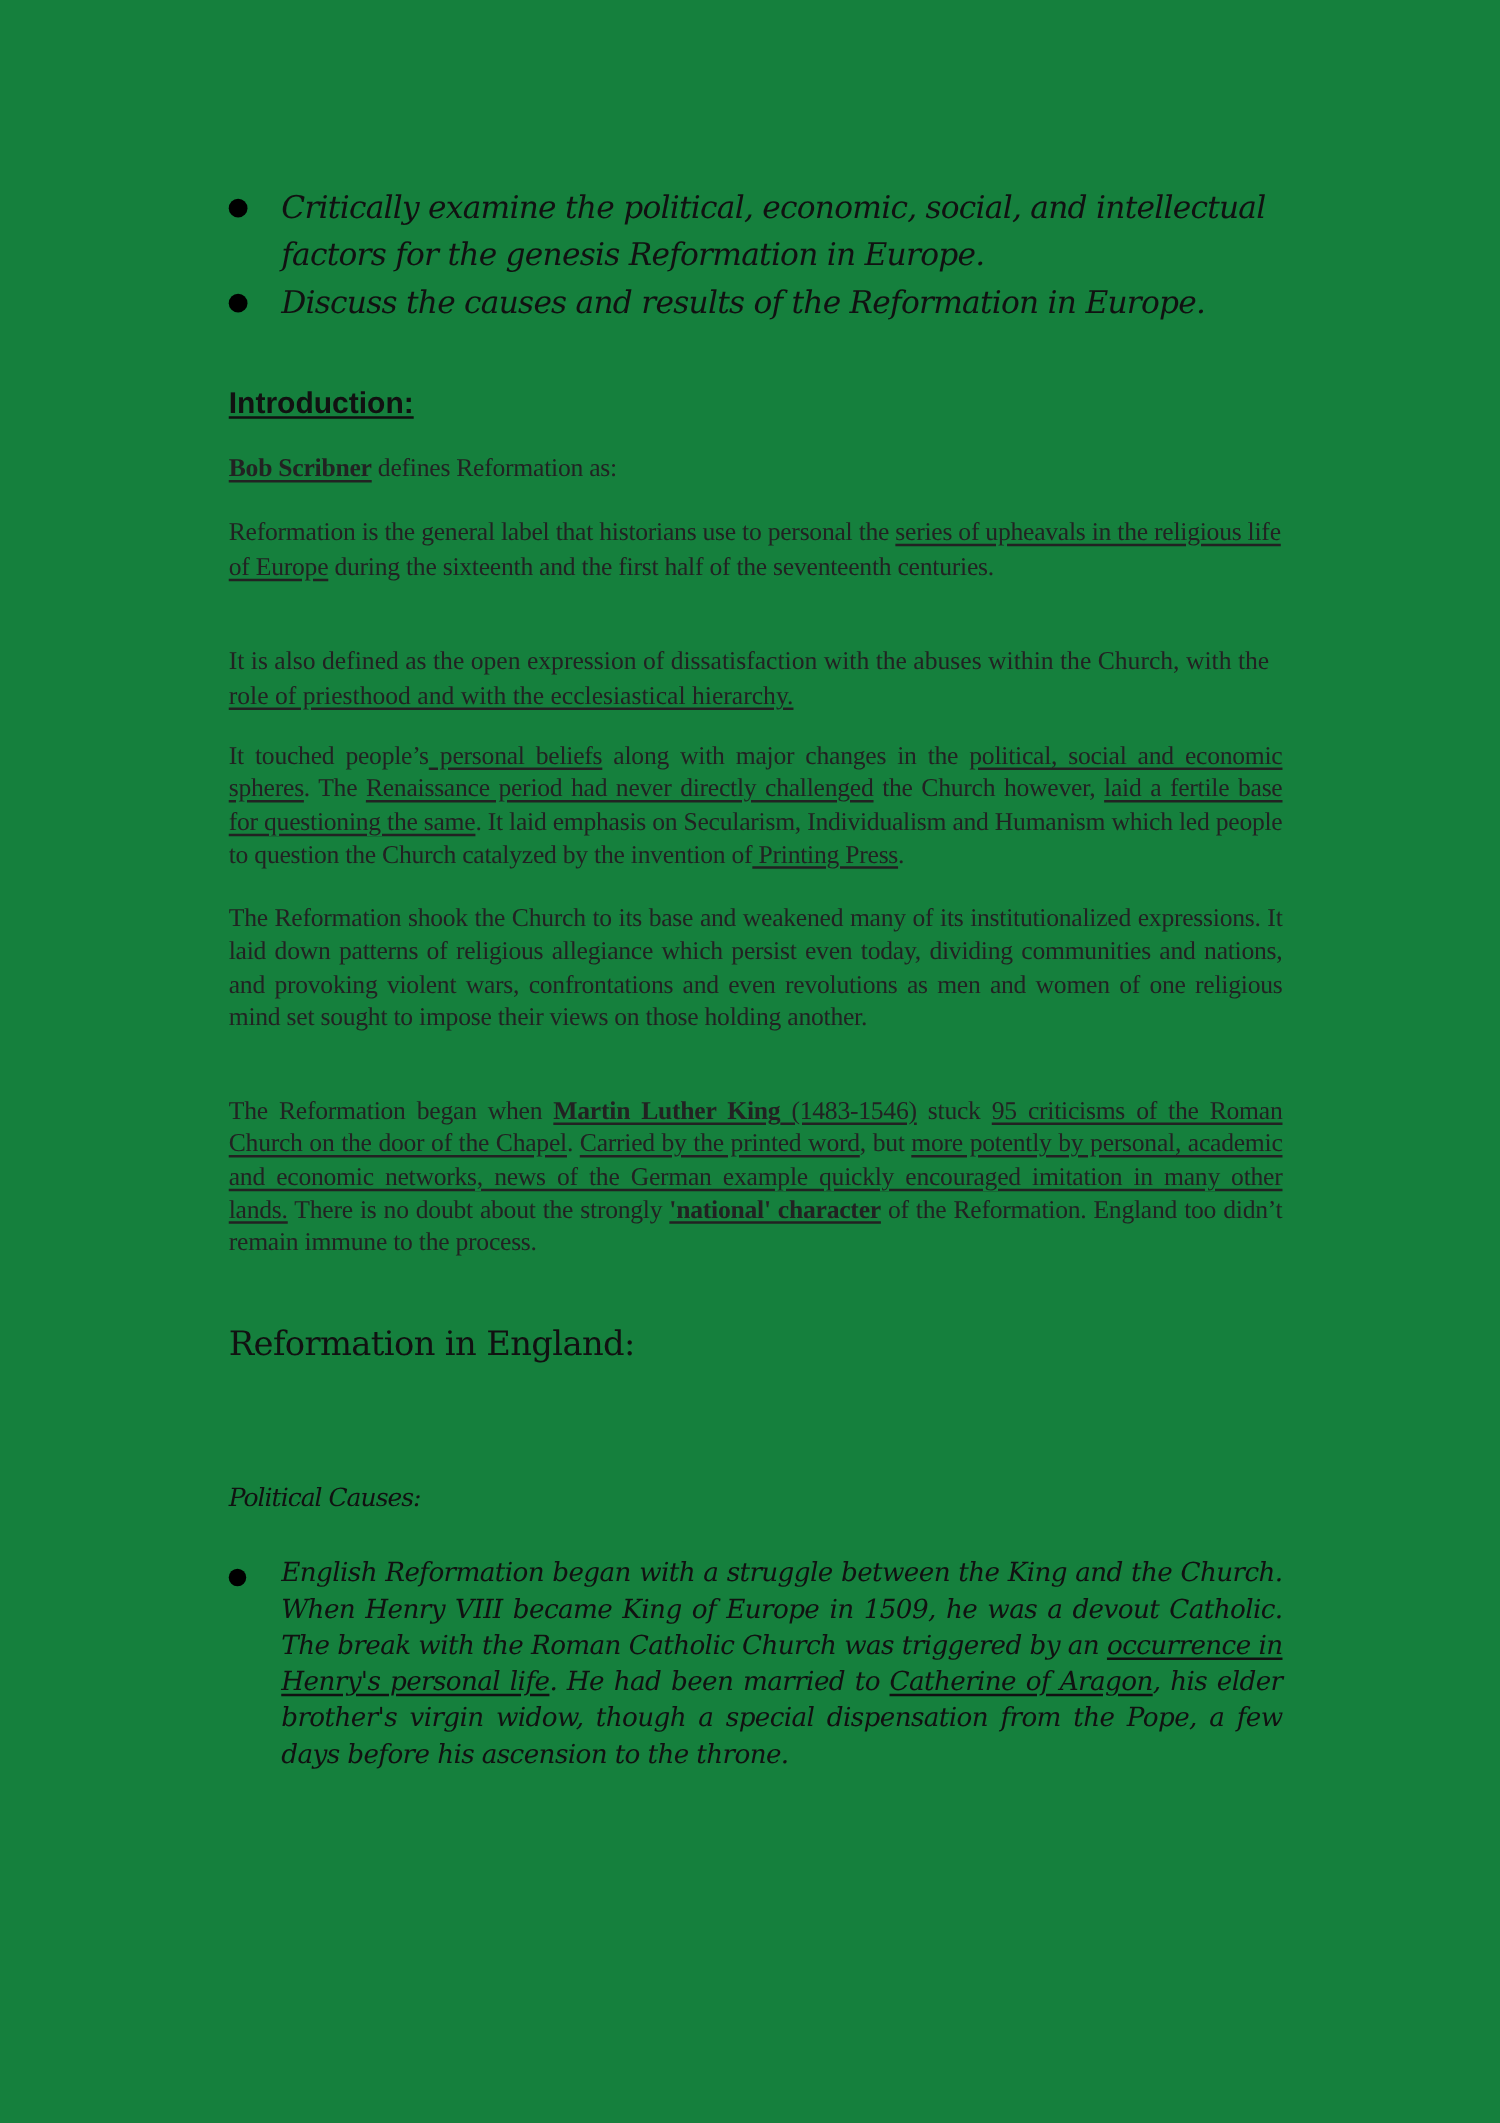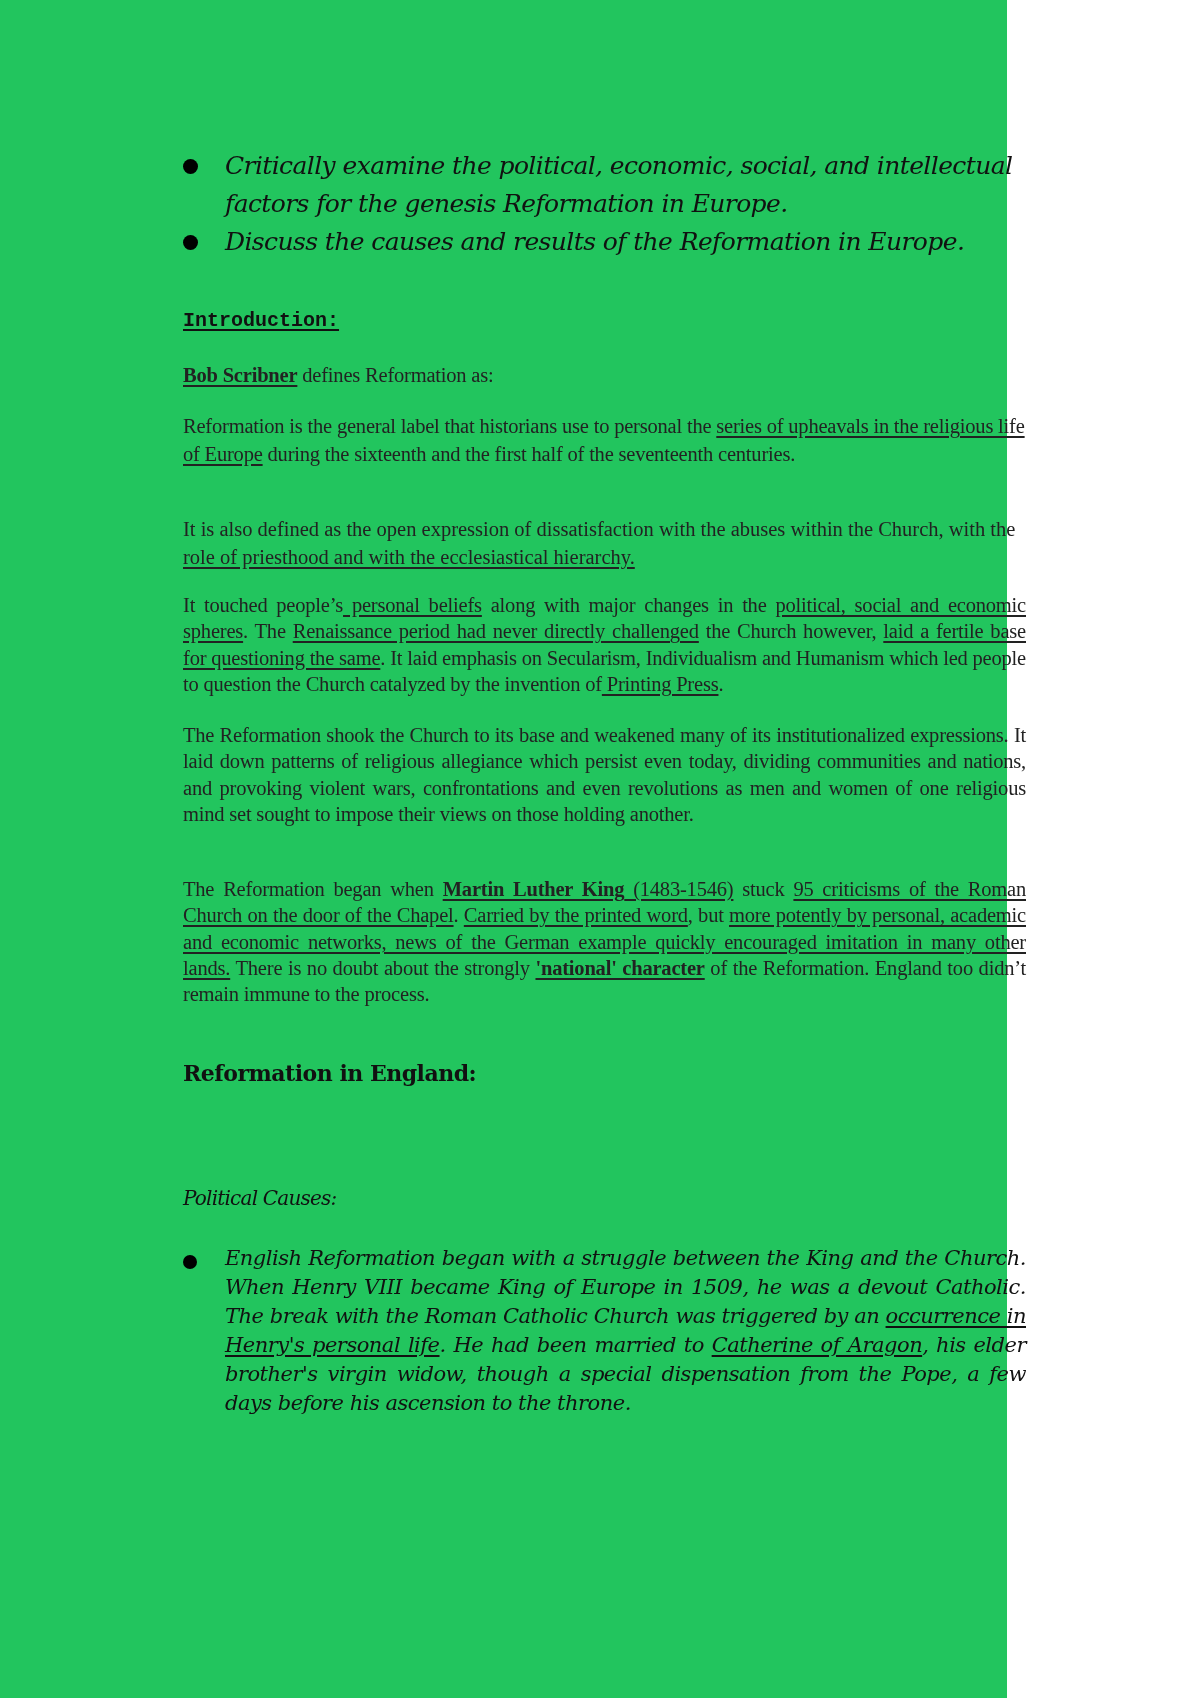--- a/index.html
+++ b/index.html
@@ -1,32 +1,32 @@
 <!DOCTYPE html>
 <html><head>
   <meta charset="utf-8">
   <style>
     html, body { margin: 0; padding: 0; background: #ffffff; }
     body { width: 1200px; height: 1698px; position: relative; overflow: hidden; color: #111; }
-    .page { position: absolute; left: 0; top: 0; width: 1007px; height: 1698px; background: #22c55e; }
+    .page { position: absolute; left: 0; top: 0; width: 1200px; height: 1698px; background: #15803d; }
 
     
     .q-list { position: absolute; left: 183px; top: 147px; width: 843px; margin: 0; padding: 0; list-style: none; }
     .q-item { position: relative; padding-left: 42px; font-family: "DejaVu Serif", serif; font-style: italic; font-size: 25px; line-height: 38px; letter-spacing: -0.6px; color: #111; }
     .bullet { position: absolute; left: 0; top: 12px; width: 15px; height: 15px; border-radius: 50%; background: #000; }
 
     
     .body-text { font-family: "Liberation Serif", serif; font-size: 20.5px; line-height: 28px; color: #222; letter-spacing: -0.2px; }
     .justify { text-align: justify; text-align-last: left; }
     .u { text-decoration: underline; text-underline-offset: 3px; }
     .b { font-weight: bold; }
     .p { position: absolute; left: 183px; width: 843px; margin: 0; }
 
-    .h-intro { font-family: Liberation Mono, monospace; font-weight: bold; font-size: 20px; text-decoration: underline; text-underline-offset: 3px; }
-    .h-big { font-family: "DejaVu Serif", serif; font-weight: bold; font-size: 22px; letter-spacing: -0.5px; color: #111; }
+    .h-intro { font-family: Liberation Sans, sans-serif; font-weight: bold; font-size: 24px; text-decoration: underline; text-underline-offset: 3px; }
+    .h-big { font-family: "DejaVu Serif", serif; font-weight: normal; font-size: 27px; letter-spacing: -0.5px; color: #111; }
     .h-causes { font-family: "DejaVu Serif", serif; font-weight: bold; font-size: 20px; letter-spacing: -0.5px; color: #111; }
     .h-political { font-family: "DejaVu Serif", serif; font-style: italic; font-size: 20px; letter-spacing: -0.8px; color: #111; }
 
     .pol-list { position: absolute; left: 183px; top: 1244px; width: 843px; margin: 0; padding: 0; list-style: none; }
     .pol-item { position: relative; padding-left: 42px; font-family: "DejaVu Serif", serif; font-style: italic; font-size: 21px; line-height: 29px; letter-spacing: -0.5px; color: #111; text-align: justify; text-align-last: left; }
     .pol-item .bullet { top: 11px; width: 14px; height: 14px; }
   </style>
 </head>
 <body>
 

